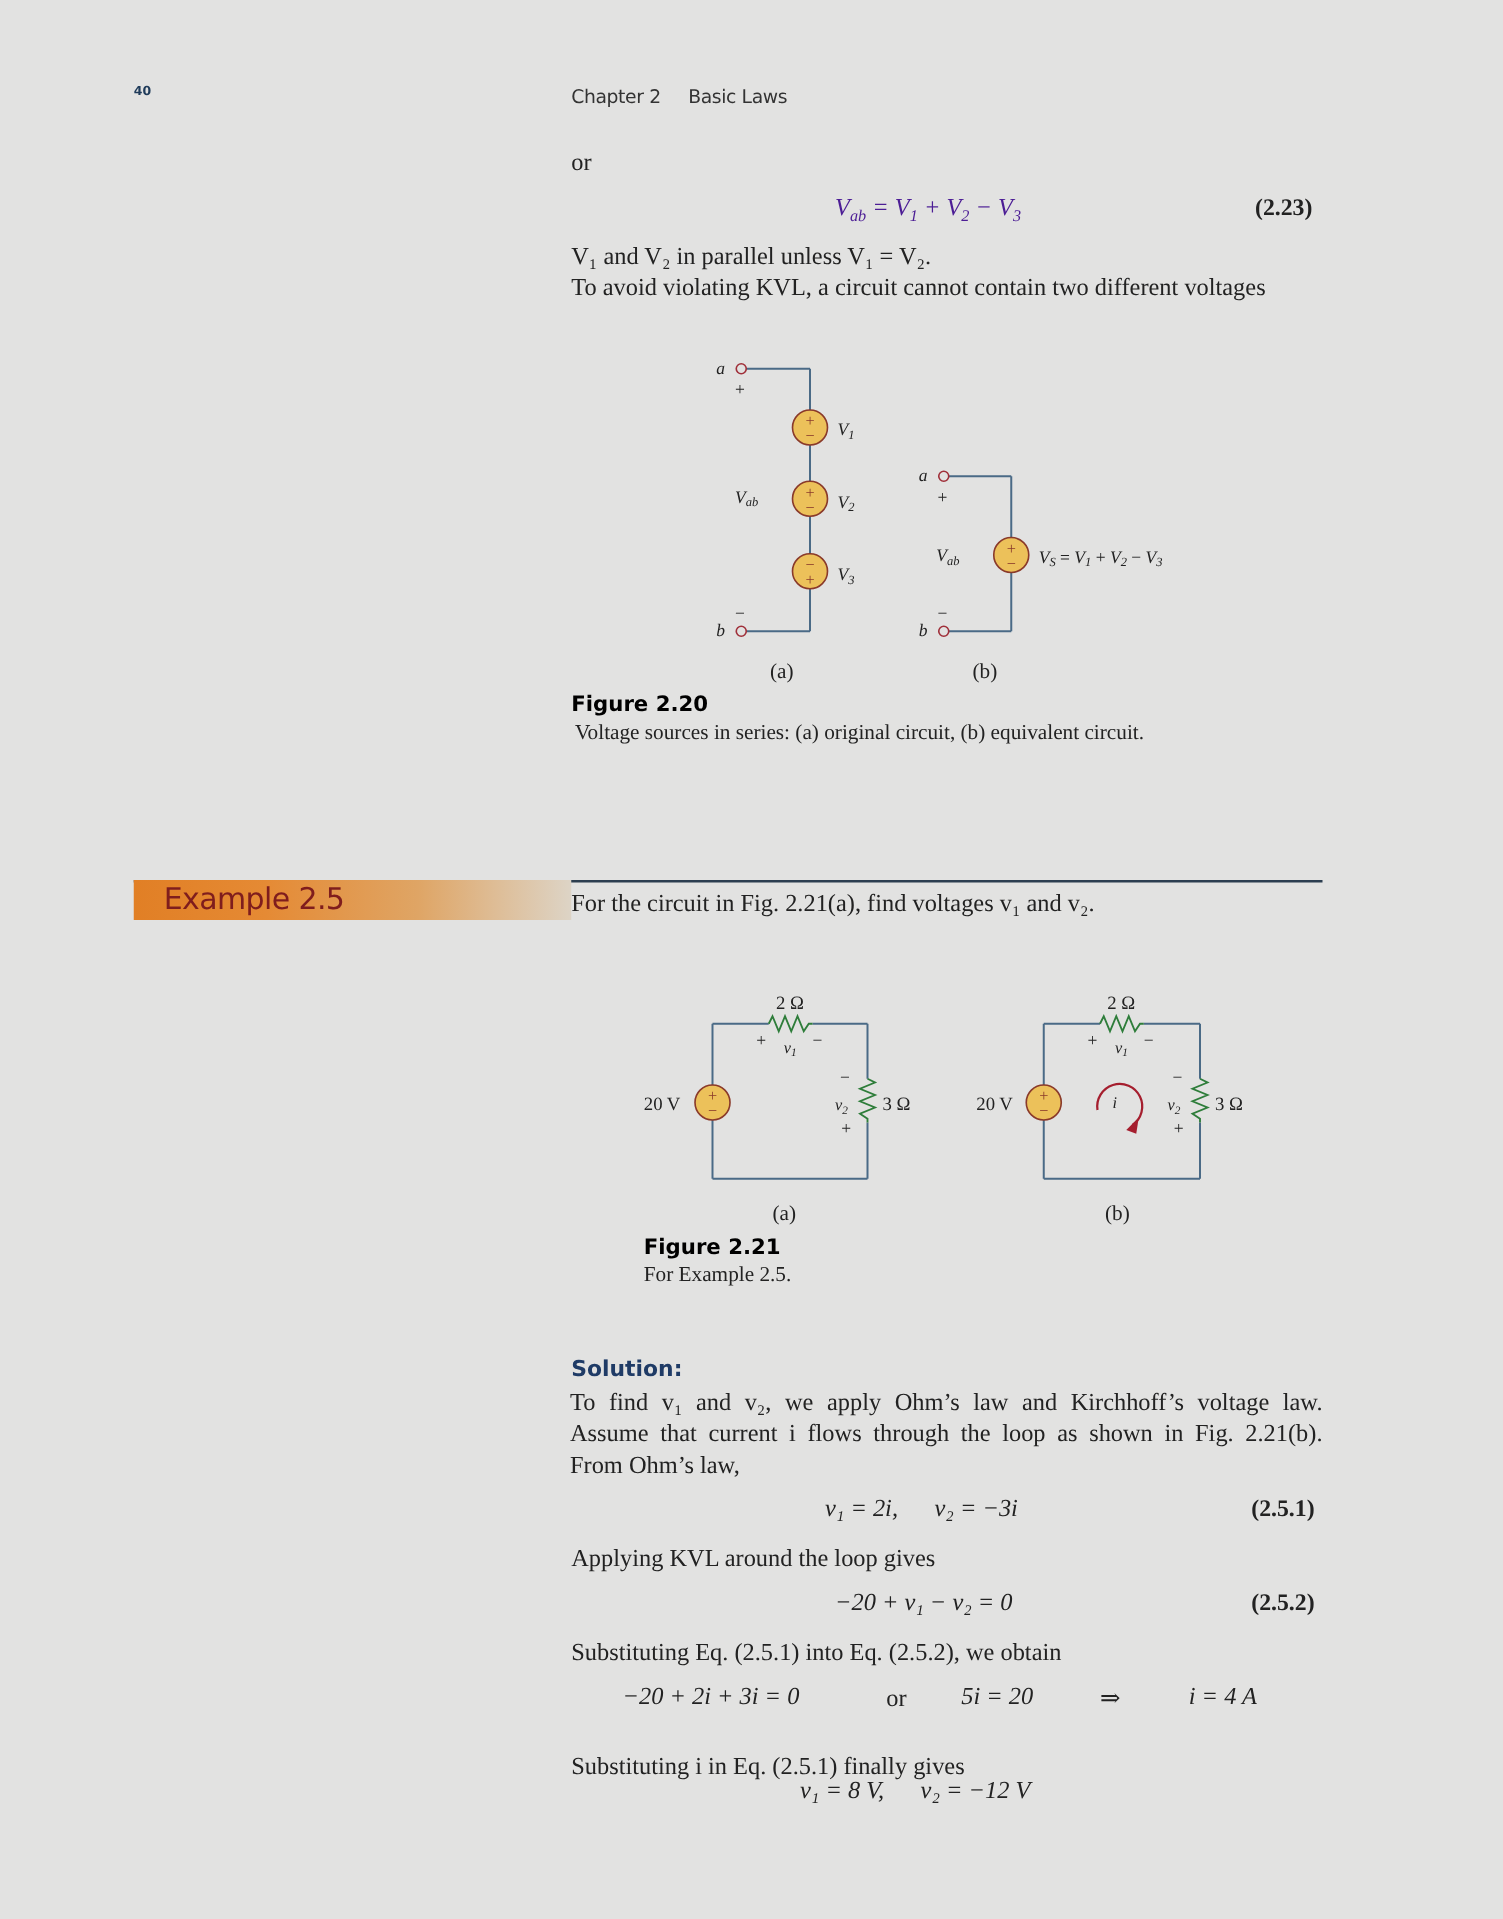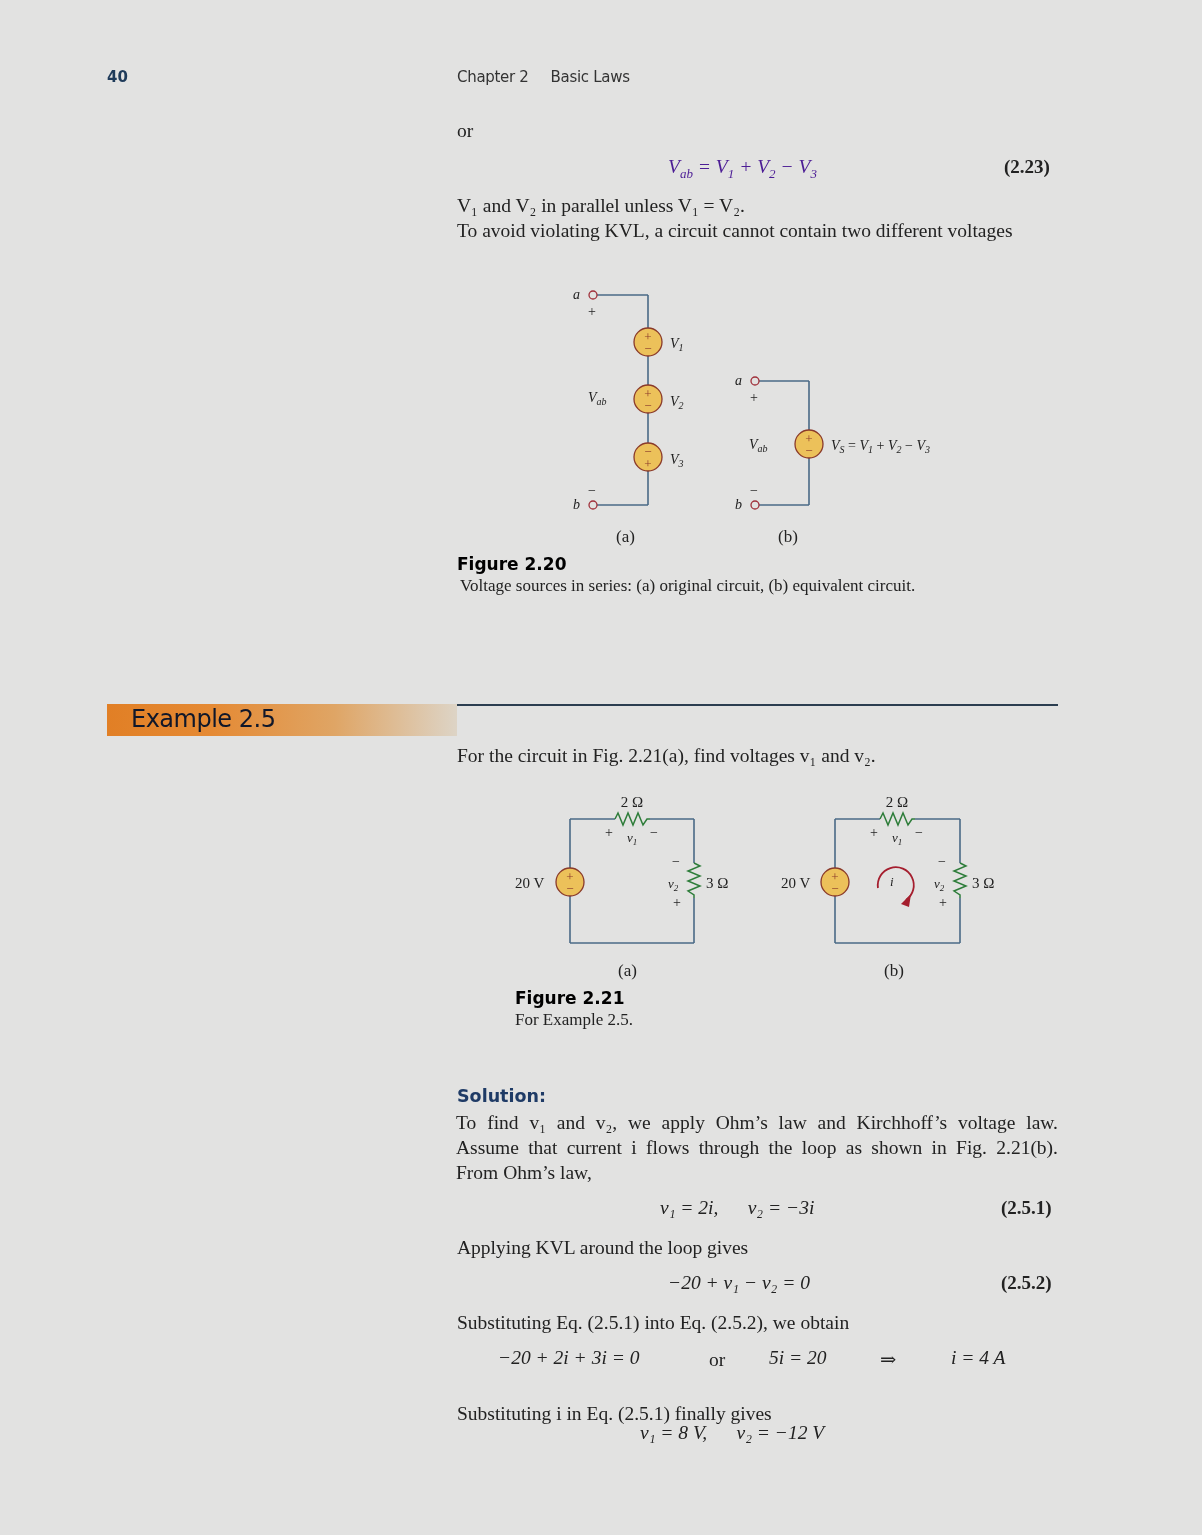--- a/index.html
+++ b/index.html
@@ -1,30 +1,30 @@
 <!DOCTYPE html>
 <html><head>
 <meta charset="utf-8">
 <style>
   html,body{margin:0;padding:0;}
   body{width:1202px;height:1535px;background:#e2e2e1;position:relative;overflow:hidden;
        font-family:"Liberation Serif","DejaVu Serif",serif;color:#222;}
   .abs{position:absolute;}
-  .pagenum{left:107px;top:68px;font-family:"DejaVu Sans",sans-serif;font-weight:bold;font-size:15px;color:#1f3b5a;}
+  .pagenum{left:107px;top:68px;font-family:"DejaVu Sans",sans-serif;font-weight:bold;font-size:10px;color:#1f3b5a;}
   .runhead{left:457px;top:68px;font-family:"DejaVu Sans",sans-serif;font-size:15px;color:#333;letter-spacing:-0.3px;}
   .runhead span{margin-right:22px;}
   .body{font-size:19.5px;line-height:25px;}
   .eq{font-size:19.5px;font-style:italic;}
   .eqnum{font-size:19px;font-weight:bold;font-style:normal;}
   .blue{color:#4c1d95;}
   .fig-title{font-family:"DejaVu Sans",sans-serif;font-weight:bold;font-size:17px;color:#000000;}
   .fig-cap{font-size:17px;}
   .banner{left:107px;top:704px;width:350px;height:32px;
           background:linear-gradient(90deg,#e17f25 0%,#e58a34 30%,#dfa565 65%,#ddd4c6 100%);}
-  .banner-text{left:131px;top:705px;font-family:"DejaVu Sans",sans-serif;font-size:24px;color:#0f172a;letter-spacing:-0.5px;}
+  .banner-text{left:131px;top:705px;font-family:"DejaVu Sans",sans-serif;font-size:24px;color:#7f1d1d;letter-spacing:-0.5px;}
   .rule{left:107px;top:704px;width:951px;height:2px;background:#2c3e50;}
   .sol-title{font-family:"DejaVu Sans",sans-serif;font-weight:bold;font-size:17.5px;color:#1f3b66;}
   svg text{font-family:"Liberation Serif","DejaVu Serif",serif;}
 </style>
 </head>
 <body>
 
 <div class="abs pagenum">40</div>
 <div class="abs runhead">
   <span>Chapter 2</span><span>Basic Laws</span>
@@ -93,21 +93,21 @@
   <text x="271" y="170" font-size="14" font-style="italic" fill="#222">V<tspan font-size="10" dy="3">S</tspan><tspan dy="-3" font-style="normal"> = </tspan>V<tspan font-size="10" dy="3">1</tspan><tspan dy="-3" font-style="normal"> + </tspan>V<tspan font-size="10" dy="3">2</tspan><tspan dy="-3" font-style="normal"> − </tspan>V<tspan font-size="10" dy="3">3</tspan></text>
 </svg>
 <div class="abs fig-cap" style="left:616px;top:527px;">(a)</div>
 <div class="abs fig-cap" style="left:778px;top:527px;">(b)</div>
 <div class="abs fig-title" style="left:457px;top:554px;">Figure 2.20</div>
 <div class="abs fig-cap" style="left:460px;top:576px;">Voltage sources in series: (a) original circuit, (b) equivalent circuit.</div>
 
 <div class="abs rule"></div>
 <div class="abs banner"></div>
 <div class="abs banner-text">Example 2.5</div>
-<div class="abs body" style="left:457px;top:711px;margin-top:32px;">For the circuit in Fig. 2.21(a), find voltages v₁ and v₂.</div>
+<div class="abs body" style="left:457px;top:711px;">For the circuit in Fig. 2.21(a), find voltages v₁ and v₂.</div>
 
 <svg class="abs" style="left:500px;top:780px;" width="520" height="200">
 
   <g stroke="#4a6a86" stroke-width="1.6" fill="none">
     <line x1="70" y1="39" x2="115" y2="39"></line>
     <line x1="150" y1="39" x2="194" y2="39"></line>
     <line x1="70" y1="39" x2="70" y2="88"></line>
     <line x1="70" y1="116" x2="70" y2="163"></line>
     <line x1="70" y1="163" x2="194" y2="163"></line>
     <line x1="194" y1="39" x2="194" y2="83"></line>

